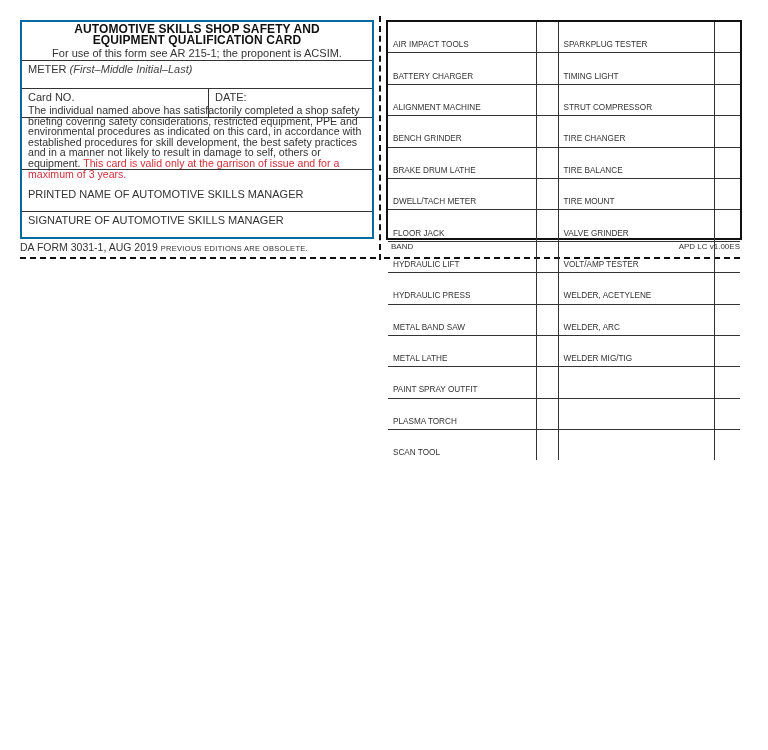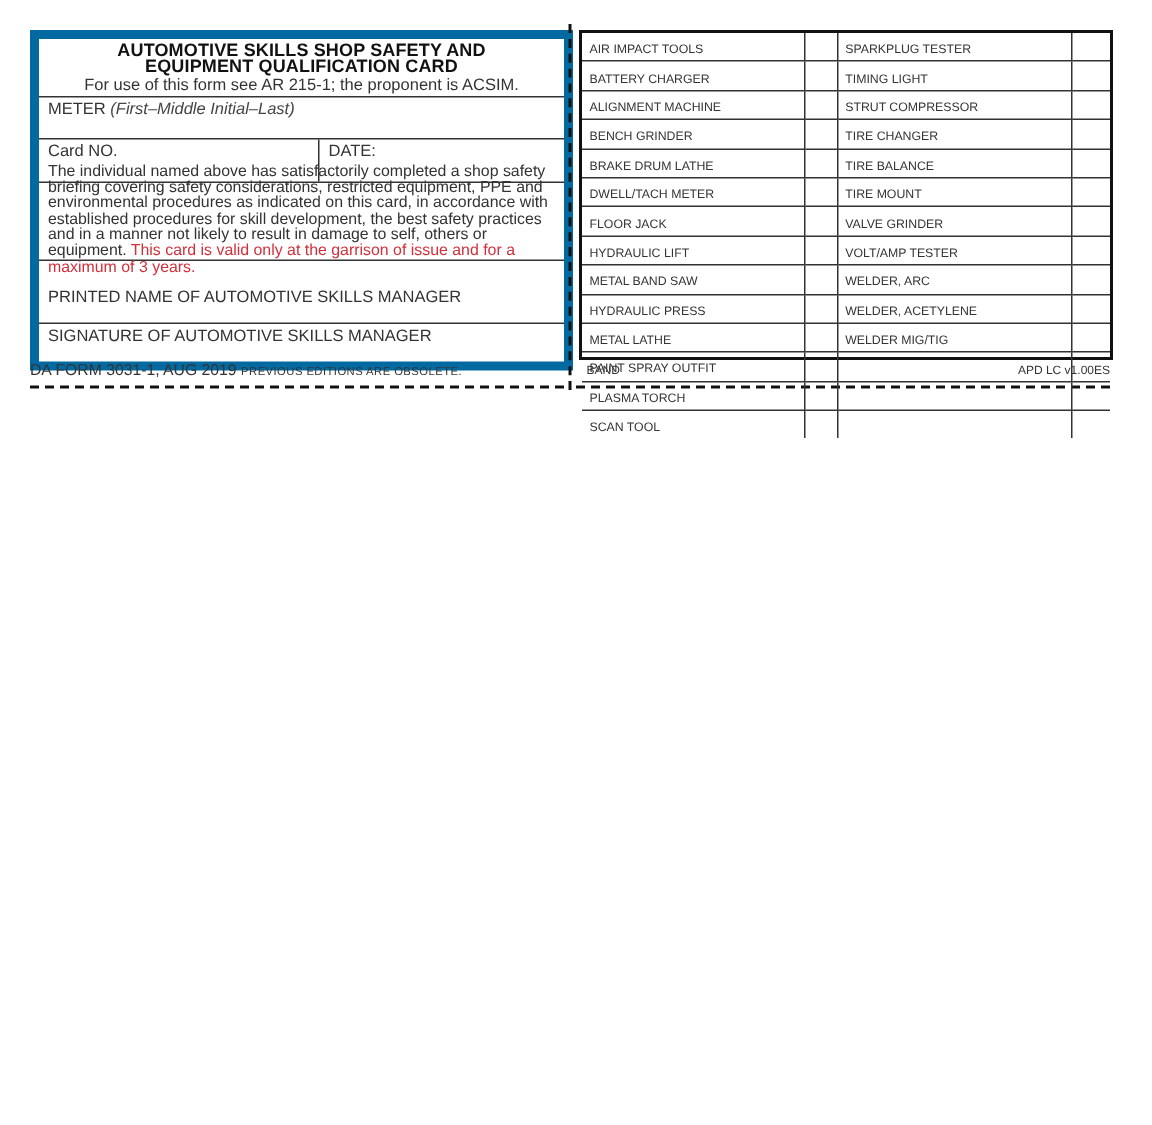--- a/index.html
+++ b/index.html
@@ -1,21 +1,21 @@
 <!DOCTYPE html>
 <html><head>
 <meta charset="utf-8">
 <style>
   html, body { margin: 0; padding: 0; background: #ffffff; }
   body { width: 768px; height: 750px; position: relative; overflow: hidden;
          font-family: "Liberation Sans", sans-serif; color: #222; }
 
   
   .front-card { position: absolute; left: 20px; top: 20px; width: 350px; height: 215px;
-                border: 6px solid #0369a1; box-sizing: content-box; }
+                border: 2px solid #0369a1; box-sizing: content-box; }
   .front-card .row { position: absolute; left: 0; right: 0; border-bottom: 1px solid #333; box-sizing: border-box; }
   .hdr { top: 0; height: 39px; text-align: center; }
   .hdr .t1, .hdr .t2 { font-weight: bold; font-size: 12px; line-height: 11px; letter-spacing: 0.1px; color: #111; }
   .hdr .t1 { margin-top: 2px; }
   .hdr .sub { font-size: 11px; line-height: 13px; color: #333; margin-top: 1px; text-align: center; }
   .name-row { top: 39px; height: 28px; }
   .card-row { top: 67px; height: 29px; }
   .para-row { top: 80px; height: 68px; }
   .print-row { top: 164px; height: 26px; }
   .sig-row { top: 190px; height: 25px; border-bottom: none !important; }
@@ -31,21 +31,21 @@
 
   
   .cut-v { position: absolute; left: 379px; top: 16px; height: 244px; border-left: 2px dashed #111; }
   .cut-h-left { position: absolute; left: 20px; width: 356px; top: 257px; border-top: 2px dashed #111; }
   .cut-h-right { position: absolute; left: 384px; width: 356px; top: 257px; border-top: 2px dashed #111; }
 
   
   .back-card { position: absolute; left: 386px; top: 20px; width: 352px; height: 216px;
                border: 2px solid #111; box-sizing: content-box; }
   .grid { position: absolute; left: 0; top: 0; width: 352px; height: 216px; border-collapse: collapse; table-layout: fixed; }
-  .grid td { border: 1px solid #333; height: 14.4px; padding: 4px 0 0 5px; font-size: 8.2px; color: #333;
+  .grid td { border: 1px solid #333; height: 14.4px; padding: 16px 0 0 5px; font-size: 8.2px; color: #333;
              white-space: nowrap; overflow: hidden; line-height: 12px; }
   .grid td.chk { padding: 0; }
   .grid tr:first-child td { border-top: none; }
   .grid tr:last-child td { border-bottom: none; }
   .grid td:first-child { border-left: none; }
   .grid td:last-child { border-right: none; }
   .grid td.c1 { border-right: 1px solid #333; }
   .grid td.c2 { border-right: 1.5px solid #333; }
 
   .back-footer-left { position: absolute; left: 391px; top: 242px; font-size: 8px; color: #333; }
@@ -137,29 +137,29 @@
           <td class="c1">VALVE GRINDER</td>
           <td class="chk"></td>
         </tr>
         <tr>
           <td class="c1">HYDRAULIC LIFT</td>
           <td class="chk c2"></td>
           <td class="c1">VOLT/AMP TESTER</td>
           <td class="chk"></td>
         </tr>
         <tr>
+          <td class="c1">HYDRAULIC PRESS</td>
+          <td class="chk c2"></td>
+          <td class="c1">WELDER, ACETYLENE</td>
+          <td class="chk"></td>
+        </tr>
+        <tr>
           <td class="c1">METAL BAND SAW</td>
           <td class="chk c2"></td>
           <td class="c1">WELDER, ARC</td>
-          <td class="chk"></td>
-        </tr>
-        <tr>
-          <td class="c1">HYDRAULIC PRESS</td>
-          <td class="chk c2"></td>
-          <td class="c1">WELDER, ACETYLENE</td>
           <td class="chk"></td>
         </tr>
         <tr>
           <td class="c1">METAL LATHE</td>
           <td class="chk c2"></td>
           <td class="c1">WELDER MIG/TIG</td>
           <td class="chk"></td>
         </tr>
         <tr>
           <td class="c1">PAINT SPRAY OUTFIT</td>

